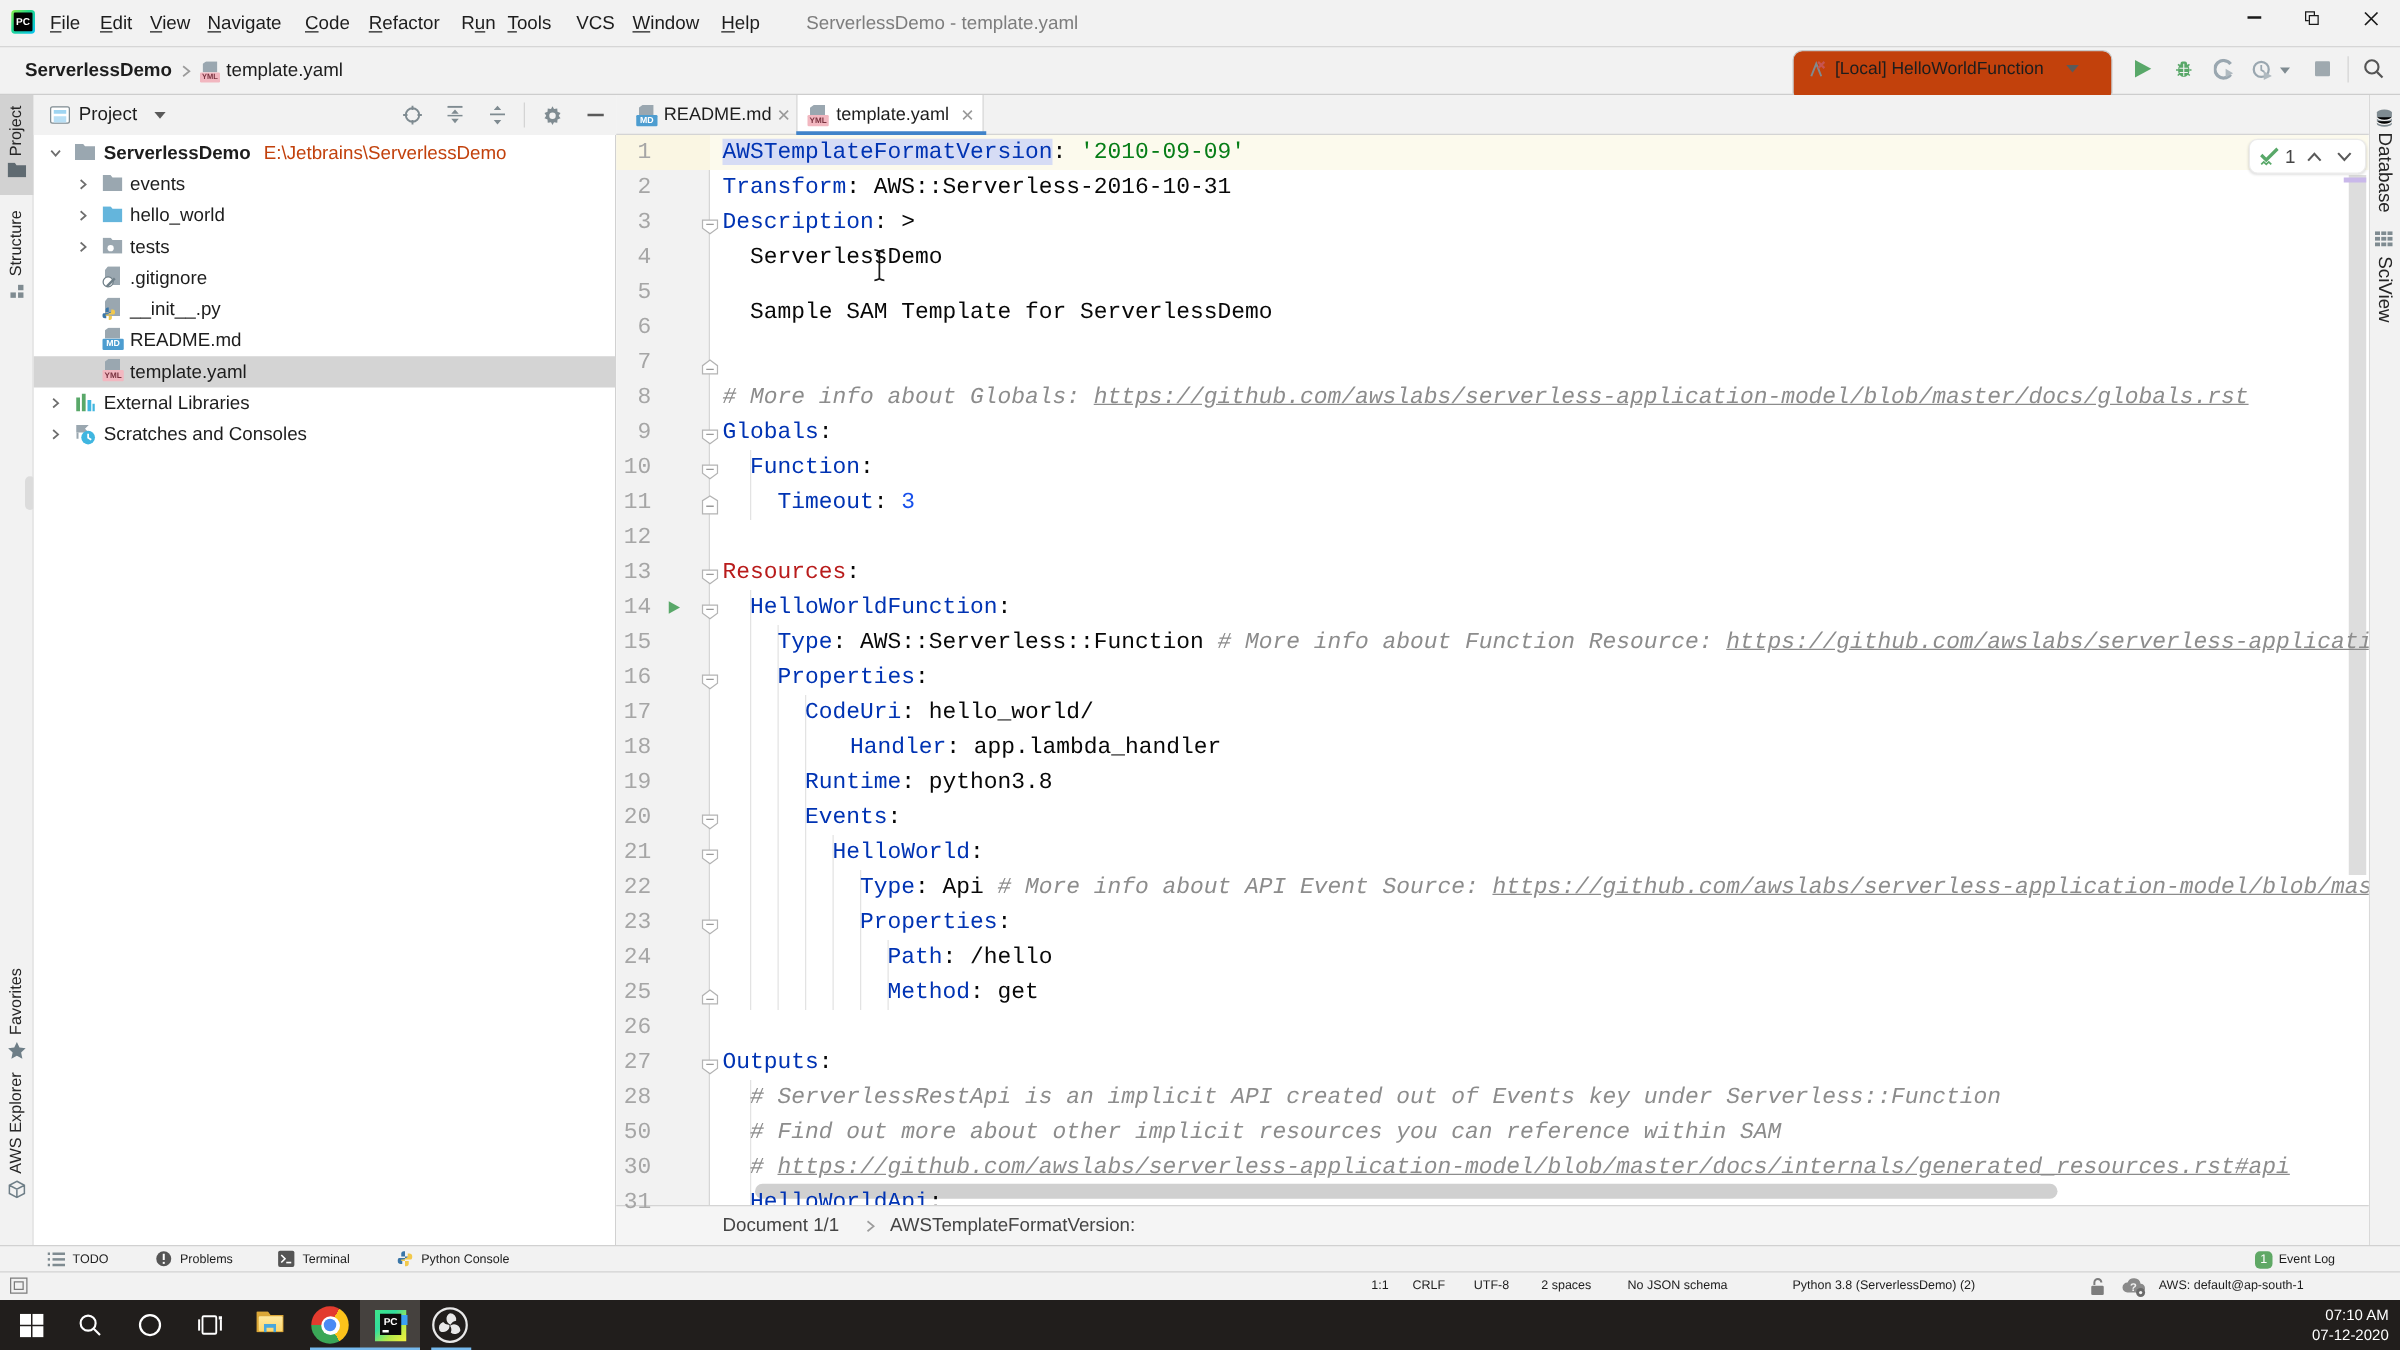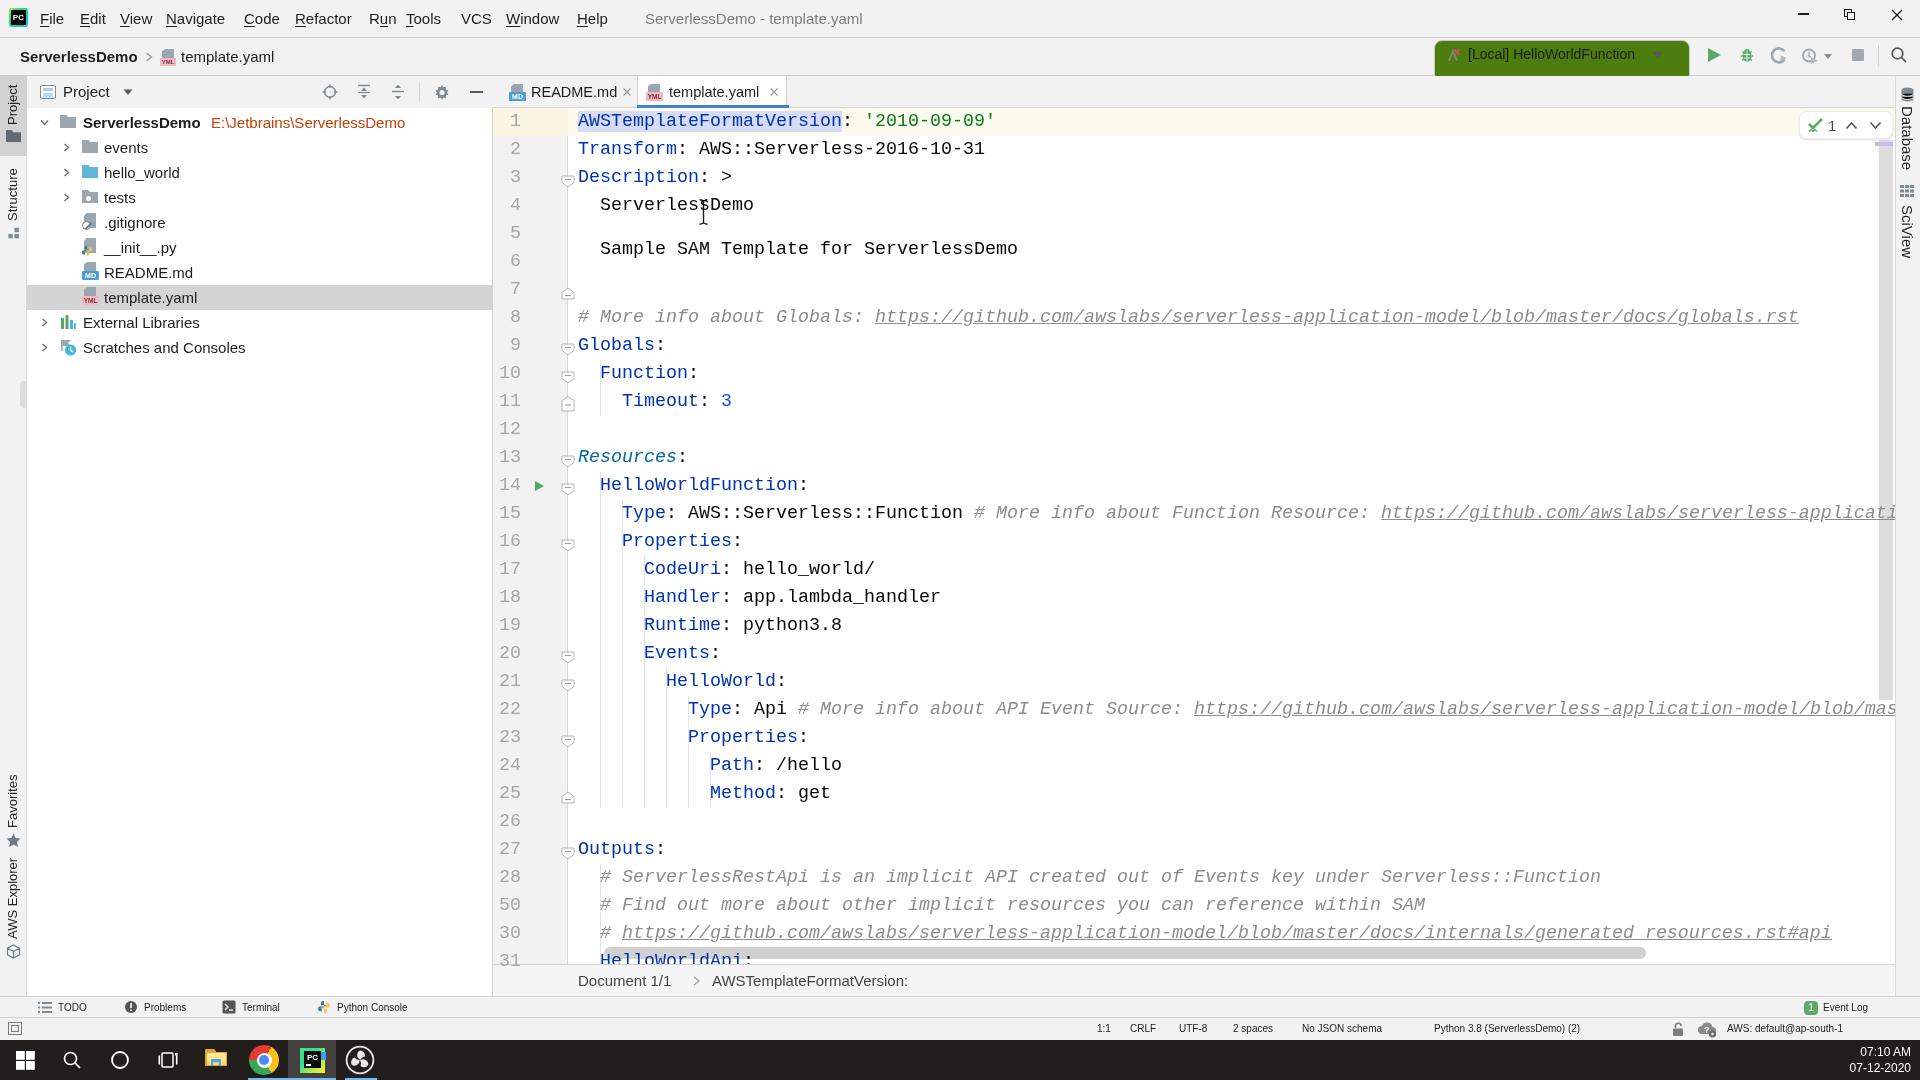--- a/index.html
+++ b/index.html
@@ -68,21 +68,21 @@
  <svg class="abs" style="left:145px;top:14px" width="8" height="10" viewBox="0 0 8 10">
       <path d="M1.5 1 L6.5 5 L1.5 9" stroke="#9c9c9c" stroke-width="1.4" fill="none"></path>
     </svg>
 
  <div class="abs" style="left:160px;top:11px;width:16px;height:16px">
    <div class="abs" style="left:2px;top:0;width:12px;height:9px;background:#9aa7b0;clip-path:polygon(0 100%,0 25%,25% 0,100% 0,100% 100%)"></div>
    <div class="abs" style="left:0;top:9px;width:16px;height:8px;background:#f2b7c0;border-radius:1px;color:#7a3340;font-size:6px;font-weight:bold;text-align:center;line-height:8px">YML</div>
  </div>
  <div class="abs" style="left:181px;top:0;height:37px;line-height:37px;font-size:15px;color:#1d1d1d">template.yaml</div>
 
- <div class="abs" style="left:1434px;top:2px;width:256px;height:42px;background:#4d7c0f;border:1px solid #c9c9c9;border-radius:8px">
+ <div class="abs" style="left:1434px;top:2px;width:256px;height:42px;background:#c2410c;border:1px solid #c9c9c9;border-radius:8px">
    <svg class="abs" style="left:10px;top:6px" width="16" height="16" viewBox="0 0 16 16">
      <path d="M4 14 L8 4 L12 14" stroke="#7f8b91" stroke-width="1.6" fill="none"></path>
      <path d="M9.5 2.5 L14.5 7.5 M14.5 2.5 L9.5 7.5" stroke="#c75450" stroke-width="1.8"></path>
    </svg>
    <div class="abs" style="left:33px;top:0;height:27px;line-height:27px;font-size:14px;color:#1d1d1d">[Local] HelloWorldFunction</div>
    <svg class="abs" style="left:217px;top:10px" width="12" height="8" viewBox="0 0 12 8">
         <path d="M1 1 L6 7 L11 1 Z" fill="#5a5a5a"></path>
       </svg>
  </div>
  <svg class="abs" style="left:1706px;top:9px" width="16" height="16" viewBox="0 0 16 16">
@@ -305,26 +305,26 @@
     <div class="guide" style="left:217.0px;top:644px;height:56px"></div>
  <div class="cl" style="top:0px"><span style="color:#0033b3;background:#d6dcf5;">AWSTemplateFormatVersion</span><span style="color:#080808;">:&nbsp;</span><span style="color:#067d17;">'2010-09-09'</span></div>
 <div class="cl" style="top:28px"><span style="color:#0033b3;">Transform</span><span style="color:#080808;">:&nbsp;AWS::Serverless-2016-10-31</span></div>
 <div class="cl" style="top:56px"><span style="color:#0033b3;">Description</span><span style="color:#080808;">:&nbsp;&gt;</span></div>
 <div class="cl" style="top:84px"><span style="color:#080808;">&nbsp;&nbsp;ServerlessDemo</span></div>
 <div class="cl" style="top:128px"><span style="color:#080808;">&nbsp;&nbsp;Sample&nbsp;SAM&nbsp;Template&nbsp;for&nbsp;ServerlessDemo</span></div>
 <div class="cl" style="top:196px"><span style="color:#8c8c8c;font-style:italic;">#&nbsp;More&nbsp;info&nbsp;about&nbsp;Globals:&nbsp;</span><span style="color:#8c8c8c;font-style:italic;text-decoration:underline;">https://github.com/awslabs/serverless-application-model/blob/master/docs/globals.rst</span></div>
 <div class="cl" style="top:224px"><span style="color:#0033b3;">Globals</span><span style="color:#080808;">:</span></div>
 <div class="cl" style="top:252px"><span style="color:#080808;">&nbsp;&nbsp;</span><span style="color:#0033b3;">Function</span><span style="color:#080808;">:</span></div>
 <div class="cl" style="top:280px"><span style="color:#080808;">&nbsp;&nbsp;&nbsp;&nbsp;</span><span style="color:#0033b3;">Timeout</span><span style="color:#080808;">:&nbsp;</span><span style="color:#1750eb;">3</span></div>
-<div class="cl" style="top:336px"><span style="color:#0369a1;font-style:italic;">Resources</span><span style="color:#080808;">:</span></div>
+<div class="cl" style="top:336px"><span style="color:#b91c1c;">Resources</span><span style="color:#080808;">:</span></div>
 <div class="cl" style="top:364px"><span style="color:#080808;">&nbsp;&nbsp;</span><span style="color:#0033b3;">HelloWorldFunction</span><span style="color:#080808;">:</span></div>
 <div class="cl" style="top:392px"><span style="color:#080808;">&nbsp;&nbsp;&nbsp;&nbsp;</span><span style="color:#0033b3;">Type</span><span style="color:#080808;">:&nbsp;AWS::Serverless::Function&nbsp;</span><span style="color:#8c8c8c;font-style:italic;">#&nbsp;More&nbsp;info&nbsp;about&nbsp;Function&nbsp;Resource:&nbsp;</span><span style="color:#8c8c8c;font-style:italic;text-decoration:underline;">https://github.com/awslabs/serverless-application-model/blob/master/versions/2016-10-31.md#awsserverlessfunction</span></div>
 <div class="cl" style="top:420px"><span style="color:#080808;">&nbsp;&nbsp;&nbsp;&nbsp;</span><span style="color:#0033b3;">Properties</span><span style="color:#080808;">:</span></div>
 <div class="cl" style="top:448px"><span style="color:#080808;">&nbsp;&nbsp;&nbsp;&nbsp;&nbsp;&nbsp;</span><span style="color:#0033b3;">CodeUri</span><span style="color:#080808;">:&nbsp;hello_world/</span></div>
-<div class="cl" style="top:476px"><span style="color:#080808;">&nbsp;&nbsp;&nbsp;&nbsp;&nbsp;&nbsp;</span><span style="color:#0033b3;">Handler</span><span style="color:#080808;">:&nbsp;app.lambda_handler</span></div>
+<div class="cl" style="top:476px"><span style="color:#080808;">&nbsp;&nbsp;&nbsp;&nbsp;&nbsp;&nbsp;</span><span style="color:#0033b3;padding-left:36px;">Handler</span><span style="color:#080808;">:&nbsp;app.lambda_handler</span></div>
 <div class="cl" style="top:504px"><span style="color:#080808;">&nbsp;&nbsp;&nbsp;&nbsp;&nbsp;&nbsp;</span><span style="color:#0033b3;">Runtime</span><span style="color:#080808;">:&nbsp;python3.8</span></div>
 <div class="cl" style="top:532px"><span style="color:#080808;">&nbsp;&nbsp;&nbsp;&nbsp;&nbsp;&nbsp;</span><span style="color:#0033b3;">Events</span><span style="color:#080808;">:</span></div>
 <div class="cl" style="top:560px"><span style="color:#080808;">&nbsp;&nbsp;&nbsp;&nbsp;&nbsp;&nbsp;&nbsp;&nbsp;</span><span style="color:#0033b3;">HelloWorld</span><span style="color:#080808;">:</span></div>
 <div class="cl" style="top:588px"><span style="color:#080808;">&nbsp;&nbsp;&nbsp;&nbsp;&nbsp;&nbsp;&nbsp;&nbsp;&nbsp;&nbsp;</span><span style="color:#0033b3;">Type</span><span style="color:#080808;">:&nbsp;Api&nbsp;</span><span style="color:#8c8c8c;font-style:italic;">#&nbsp;More&nbsp;info&nbsp;about&nbsp;API&nbsp;Event&nbsp;Source:&nbsp;</span><span style="color:#8c8c8c;font-style:italic;text-decoration:underline;">https://github.com/awslabs/serverless-application-model/blob/master/versions/2016-10-31.md#api</span></div>
 <div class="cl" style="top:616px"><span style="color:#080808;">&nbsp;&nbsp;&nbsp;&nbsp;&nbsp;&nbsp;&nbsp;&nbsp;&nbsp;&nbsp;</span><span style="color:#0033b3;">Properties</span><span style="color:#080808;">:</span></div>
 <div class="cl" style="top:644px"><span style="color:#080808;">&nbsp;&nbsp;&nbsp;&nbsp;&nbsp;&nbsp;&nbsp;&nbsp;&nbsp;&nbsp;&nbsp;&nbsp;</span><span style="color:#0033b3;">Path</span><span style="color:#080808;">:&nbsp;/hello</span></div>
 <div class="cl" style="top:672px"><span style="color:#080808;">&nbsp;&nbsp;&nbsp;&nbsp;&nbsp;&nbsp;&nbsp;&nbsp;&nbsp;&nbsp;&nbsp;&nbsp;</span><span style="color:#0033b3;">Method</span><span style="color:#080808;">:&nbsp;get</span></div>
 <div class="cl" style="top:728px"><span style="color:#0033b3;">Outputs</span><span style="color:#080808;">:</span></div>
 <div class="cl" style="top:756px"><span style="color:#080808;">&nbsp;&nbsp;</span><span style="color:#8c8c8c;font-style:italic;">#&nbsp;ServerlessRestApi&nbsp;is&nbsp;an&nbsp;implicit&nbsp;API&nbsp;created&nbsp;out&nbsp;of&nbsp;Events&nbsp;key&nbsp;under&nbsp;Serverless::Function</span></div>
 <div class="cl" style="top:784px"><span style="color:#080808;">&nbsp;&nbsp;</span><span style="color:#8c8c8c;font-style:italic;">#&nbsp;Find&nbsp;out&nbsp;more&nbsp;about&nbsp;other&nbsp;implicit&nbsp;resources&nbsp;you&nbsp;can&nbsp;reference&nbsp;within&nbsp;SAM</span></div>

